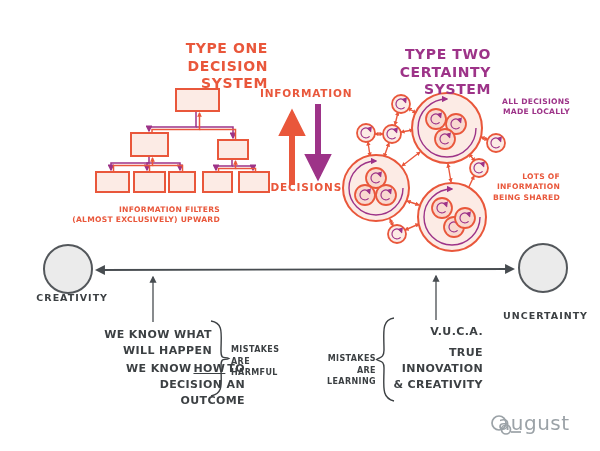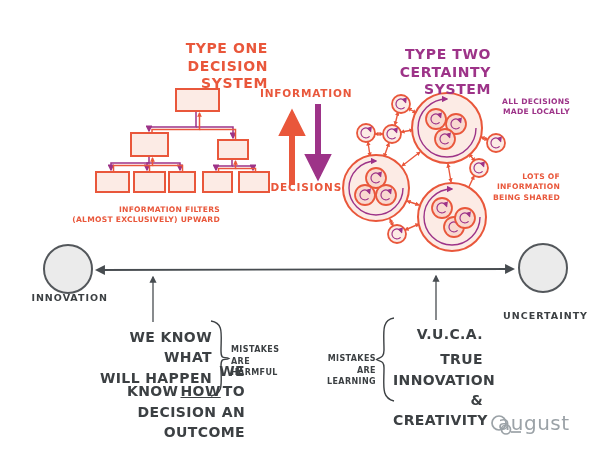--- a/index.html
+++ b/index.html
@@ -9,21 +9,21 @@
   }
   .abs{position:absolute;}
   .pre{white-space:pre-line;}
   .ctr{text-align:right;}
   .title{font-size:14px;font-weight:700;letter-spacing:.6px;line-height:1.25;}
   .coral{color:#e9573b;}
   .purple{color:#9d3388;}
   .cap{font-size:7.6px;font-weight:700;letter-spacing:.25px;line-height:1.35;}
   .flowlbl{font-size:10.5px;font-weight:700;letter-spacing:.8px;}
   .axislbl{font-size:9.5px;font-weight:700;letter-spacing:1px;color:#3c4043;}
-  .note{font-size:14px;font-weight:700;letter-spacing:.4px;line-height:1.45;color:#3c4043;}
+  .note{font-size:11px;font-weight:700;letter-spacing:.4px;line-height:1.45;color:#3c4043;}
   .u{text-decoration:underline;margin:0 2px;}
   .vuca-item{margin-bottom:5px;}
   .logo-text{font-size:20px;color:#9ba2a7;letter-spacing:.5px;}
   svg{position:absolute;left:0;top:0;}
 </style>
 </head>
 <body>
 
 <div class="canvas">
 
@@ -180,21 +180,21 @@
 (ALMOST EXCLUSIVELY) UPWARD</div>
 
 
   <div class="abs ctr cap purple pre" style="left:480px;top:97px;width:90px;">ALL DECISIONS
 MADE LOCALLY</div>
 
   <div class="abs ctr cap coral pre" style="left:472px;top:172px;width:88px;">LOTS OF
 INFORMATION
 BEING SHARED</div>
 
-  <div class="abs ctr axislbl" style="left:28px;top:292px;width:80px;">INNOVATION</div>
+  <div class="abs ctr axislbl" style="left:28px;top:292px;width:80px;">CREATIVITY</div>
 
   <div class="abs ctr axislbl" style="left:498px;top:294px;width:90px;margin-top:16px;">UNCERTAINTY</div>
 
   <div class="abs ctr note pre" style="left:98px;top:327px;width:114px;">WE KNOW WHAT
 WILL HAPPEN</div>
 
   <div class="abs ctr note" style="left:93px;top:361px;width:124px;margin-left:28px;">
     <div><span>WE KNOW</span><span class="u">HOW</span><span>TO</span></div>
     <div>DECISION AN OUTCOME</div>
   </div>

